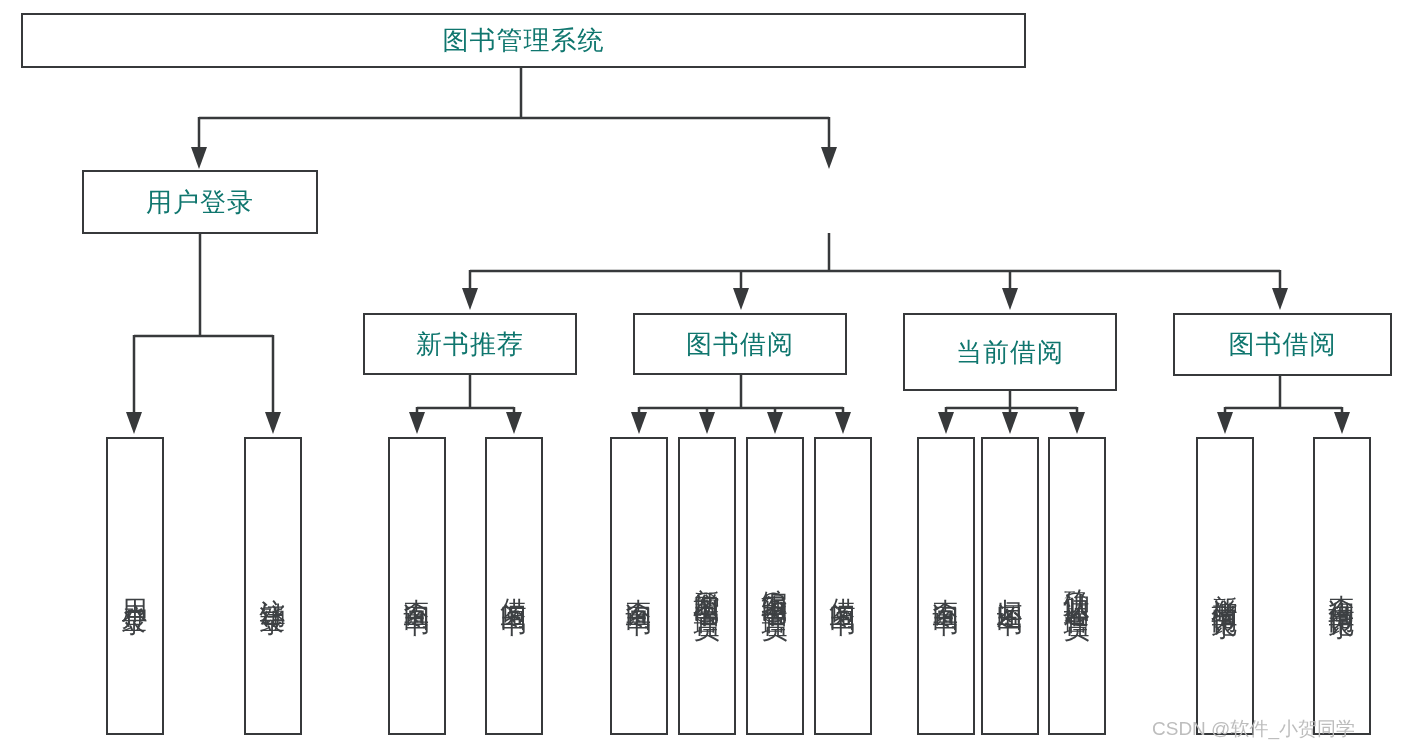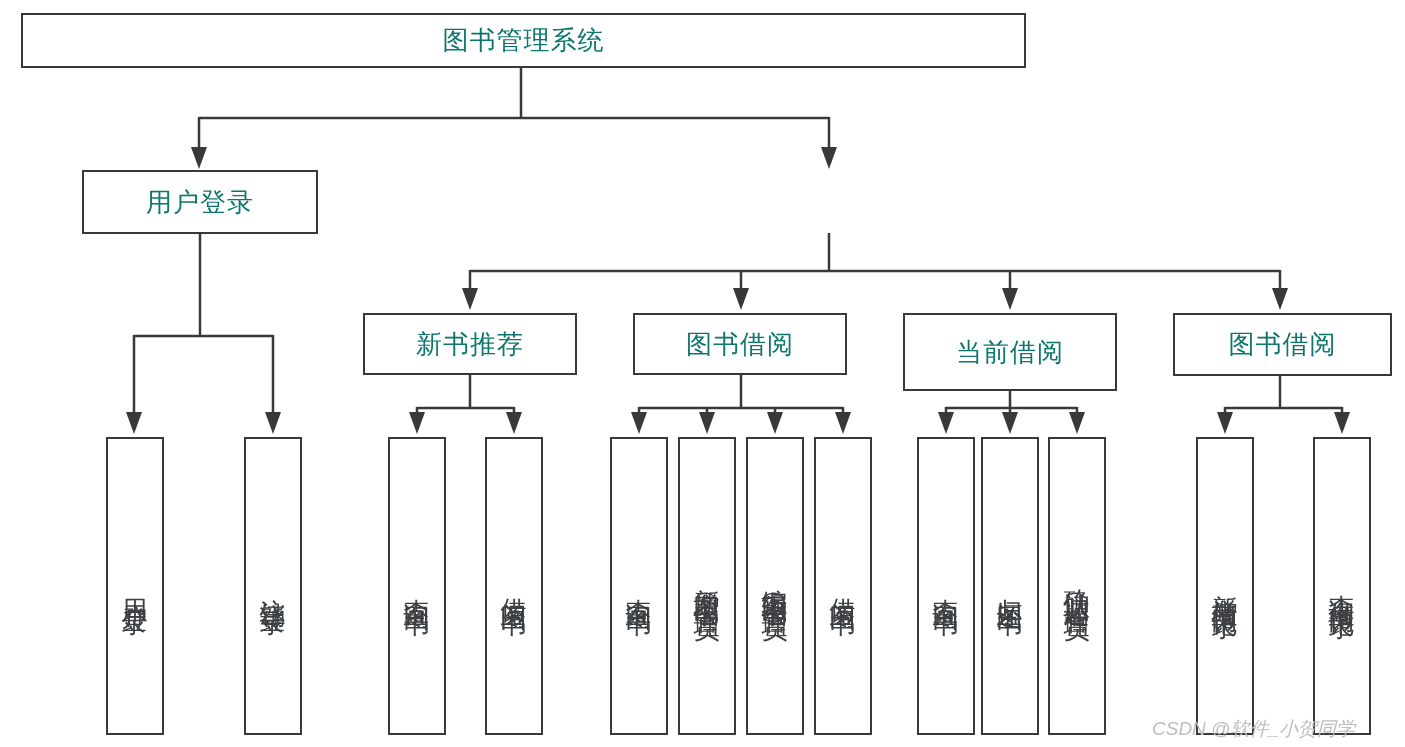--- a/index.html
+++ b/index.html
@@ -56,21 +56,20 @@
     white-space: nowrap;
   }
   #watermark {
     position: absolute;
     left: 1152px;
     top: 716px;
     font-size: 19px;
     color: #bdbdbd;
     z-index: 5;
     white-space: nowrap;
-    font-style: italic;
   }
 </style>
 </head>
 <body>
 
 <div id="stage">
 
   <svg id="connectors" viewBox="0 0 1405 747" xmlns="http://www.w3.org/2000/svg">
     <path fill="none" stroke="#37393b" stroke-width="2.5" d="M521 66 V118 M199 118 H829 M199 117 V150 M829 117 V150
          M200 234 V336 M134 336 H273 M134 335 V414 M273 335 V414

